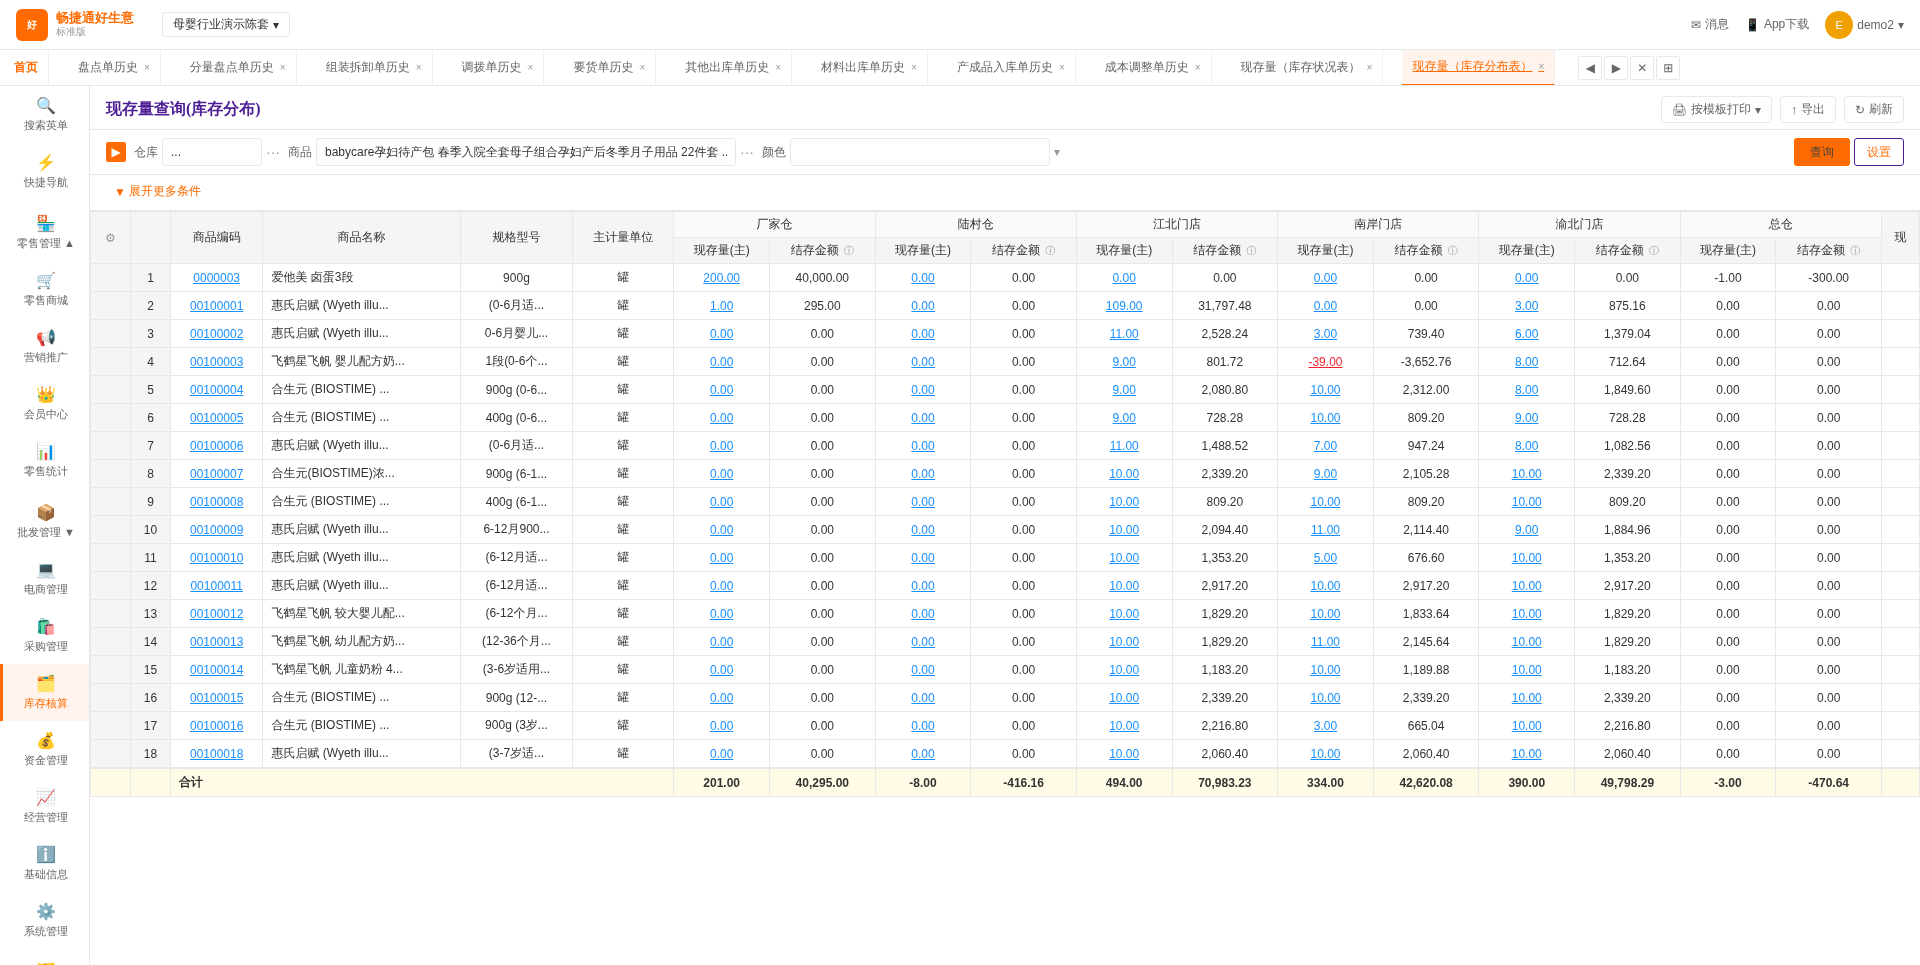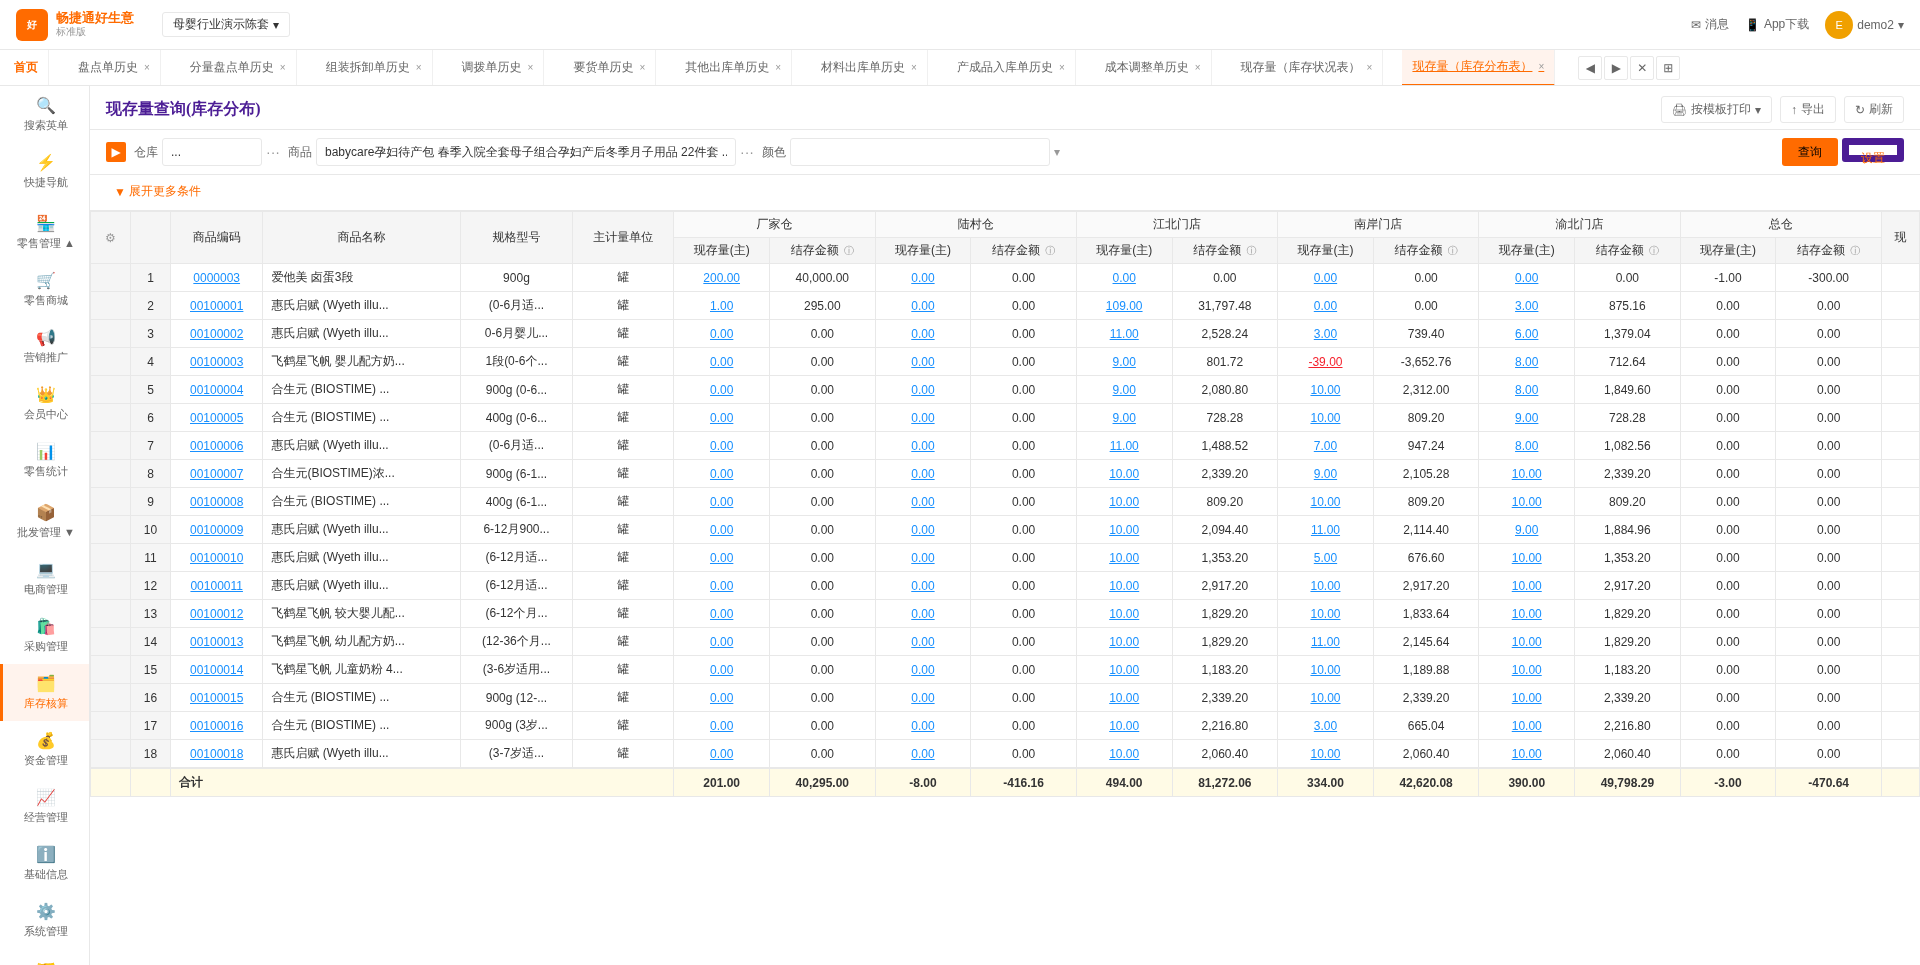--- a/index.html
+++ b/index.html
@@ -43,22 +43,22 @@
 
     
     .filter-bar { background: #fff; padding: 8px 16px; border-bottom: 1px solid #e8e8e8; display: flex; align-items: center; gap: 8px; flex-wrap: wrap; }
     .filter-item { display: flex; align-items: center; gap: 4px; }
     .filter-label { color: #666; font-size: 12px; white-space: nowrap; }
     .filter-input { border: 1px solid #e8e8e8; border-radius: 3px; padding: 4px 8px; font-size: 12px; color: #333; height: 28px; min-width: 80px; }
     .filter-input-long { min-width: 400px; }
     .filter-input-medium { min-width: 200px; }
     .expand-btn { display: flex; align-items: center; gap: 3px; color: #ff6b00; cursor: pointer; font-size: 12px; padding: 4px 8px; }
     .orange-arrow { width: 20px; height: 20px; background: #ff6b00; color: #fff; border-radius: 2px; display: flex; align-items: center; justify-content: center; cursor: pointer; font-size: 12px; flex-shrink: 0; }
-    .query-btn { background: #ff6b00; color: #000000; border: none; border-radius: 3px; padding: 5px 16px; cursor: pointer; font-size: 12px; height: 28px; }
-    .setting-btn { background: #fff; color: #ff6b00; border: 7px solid #4c1d95; border-radius: 3px; padding: 5px 12px; cursor: pointer; font-size: 12px; height: 22px; }
+    .query-btn { background: #ff6b00; color: #404040; border: none; border-radius: 3px; padding: 5px 16px; cursor: pointer; font-size: 12px; height: 28px; }
+    .setting-btn { background: #fff; color: #ff6b00; border: 1px solid #4c1d95; border-radius: 3px; padding: 5px 12px; cursor: pointer; font-size: 12px; height: 28px; }
     .filter-actions { display: flex; gap: 4px; margin-left: auto; }
     .dots-btn { color: #999; font-size: 14px; cursor: pointer; }
 
     
     .table-container { flex: 1; overflow: auto; background: #fff; padding: 0; }
     .data-table { width: 100%; border-collapse: collapse; font-size: 12px; }
     .data-table th { background: #f5f5f5; border: 1px solid #e8e8e8; padding: 4px 8px; text-align: center; font-weight: normal; color: #333; white-space: nowrap; position: sticky; top: 0; z-index: 2; }
     .data-table th.group-header { background: #fafafa; }
     .data-table td { border: 1px solid #e8e8e8; padding: 5px 8px; text-align: center; color: #333; white-space: nowrap; }
     .data-table tr.footer-row td { background: #fffbe6; font-weight: bold; border-top: 2px solid #e8e8e8; }
@@ -690,21 +690,21 @@
   </tr>
             <tr class="footer-row">
   <td></td>
   <td></td>
   <td colspan="4" style="text-align:left;font-weight:bold;">合计</td>
   <td>201.00</td>
   <td>40,295.00</td>
   <td class="num-red">-8.00</td>
   <td class="num-red">-416.16</td>
   <td>494.00</td>
-  <td>81,272.06</td>
+  <td>70,983.23</td>
   <td>334.00</td>
   <td>42,620.08</td>
   <td>390.00</td>
   <td>49,798.29</td>
   <td class="num-red">-3.00</td>
   <td class="num-red">-470.64</td>
   <td></td>
 </tr>
           </tbody>
       </table>

